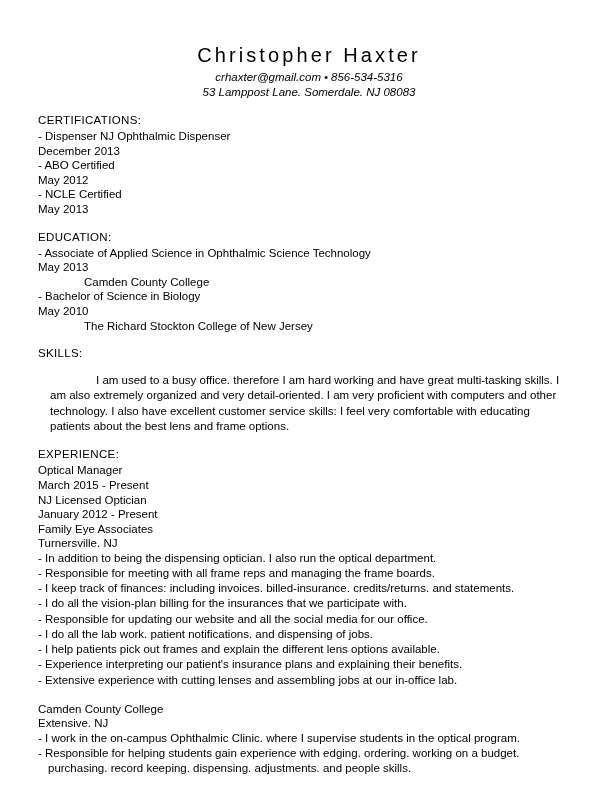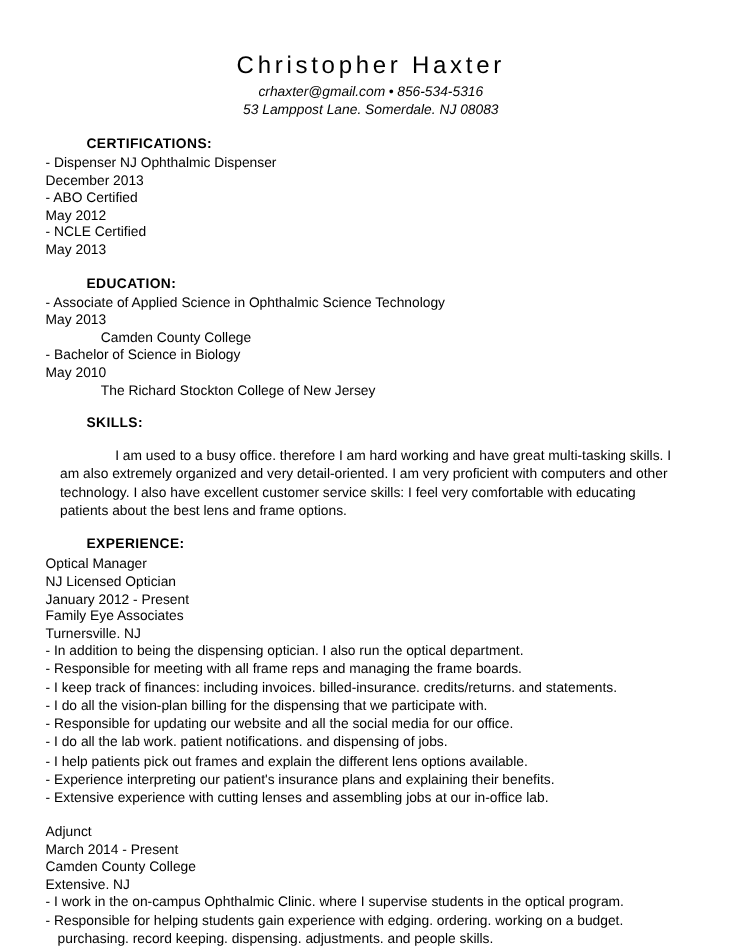--- a/index.html
+++ b/index.html
@@ -41,25 +41,24 @@
   .dot-sep {
     padding: 0 3px;
   }
 
   
   .section {
     margin-top: 13px;
   }
   .sec-title {
     font-size: 11.5px;
-    font-weight: bold;
+    font-weight: normal;
     letter-spacing: 0.35px;
     line-height: 15px;
     margin-bottom: 1px;
-    margin-left: 34px;
   }
   .rowwrap {
     position: relative;
     width: 100%;
   }
 
   .line {
     font-size: 11.5px;
     line-height: 14.6px;
     white-space: pre-wrap;
@@ -136,47 +135,44 @@
     <div class="sec-title">SKILLS:</div>
     <p class="para">I am used to a busy office. therefore I am hard working and have great multi-tasking skills. I am also extremely organized and very detail-oriented. I am very proficient with computers and other technology. I also have excellent customer service skills: I feel very comfortable with educating patients about the best lens and frame options.</p>
   </div>
 
   <div class="section">
     <div class="sec-title">EXPERIENCE:</div>
 
     <div class="exp-block">
       <div class="rowwrap">
         <div class="line">Optical Manager</div>
+        <div class="line right">March 2015 - Present</div>
       </div>
       <div class="rowwrap">
         <div class="line">NJ Licensed Optician</div>
         <div class="line right">January 2012 - Present</div>
       </div>
       <div class="rowwrap">
         <div class="line">Family Eye Associates</div>
         <div class="line right">Turnersville. NJ</div>
       </div>
       <div class="bullet-line">- In addition to being the dispensing optician. I also run the optical department.</div>
       <div class="bullet-line">- Responsible for meeting with all frame reps and managing the frame boards.</div>
       <div class="bullet-line">- I keep track of finances: including invoices. billed-insurance. credits/returns. and statements.</div>
-      <div class="bullet-line">- I do all the vision-plan billing for the dispensing that we participate with.</div>
+      <div class="bullet-line">- I do all the vision-plan billing for the insurances that we participate with.</div>
       <div class="bullet-line">- Responsible for updating our website and all the social media for our office.</div>
       <div class="bullet-line">- I do all the lab work. patient notifications. and dispensing of jobs.</div>
       <div class="bullet-line">- I help patients pick out frames and explain the different lens options available.</div>
       <div class="bullet-line">- Experience interpreting our patient's insurance plans and explaining their benefits.</div>
       <div class="bullet-line">- Extensive experience with cutting lenses and assembling jobs at our in-office lab.</div>
     </div>
 
     <div class="gap-md"></div>
 
     <div class="exp-block">
-      <div class="rowwrap">
-        <div class="line">Adjunct</div>
-        <div class="line right">March 2014 - Present</div>
-      </div>
       <div class="rowwrap">
         <div class="line">Camden County College</div>
         <div class="line right">Extensive. NJ</div>
       </div>
       <div class="bullet-line">- I work in the on-campus Ophthalmic Clinic. where I supervise students in the optical program.</div>
       <div class="bullet-line">- Responsible for helping students gain experience with edging. ordering. working on a budget.</div>
       <div class="bullet-line bullet-cont">purchasing. record keeping. dispensing. adjustments. and people skills.</div>
 
     </div>
 

